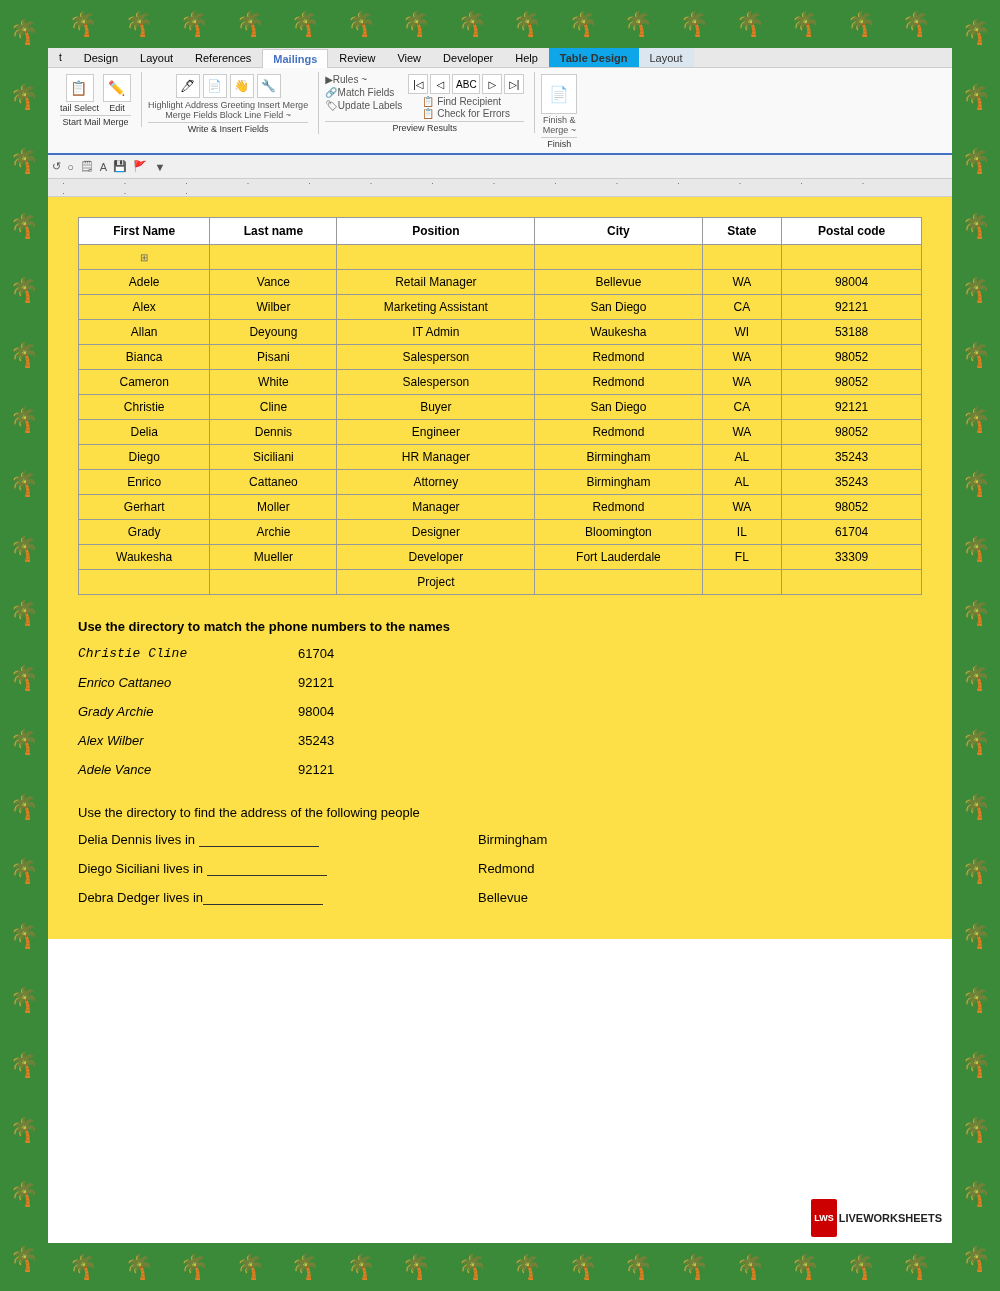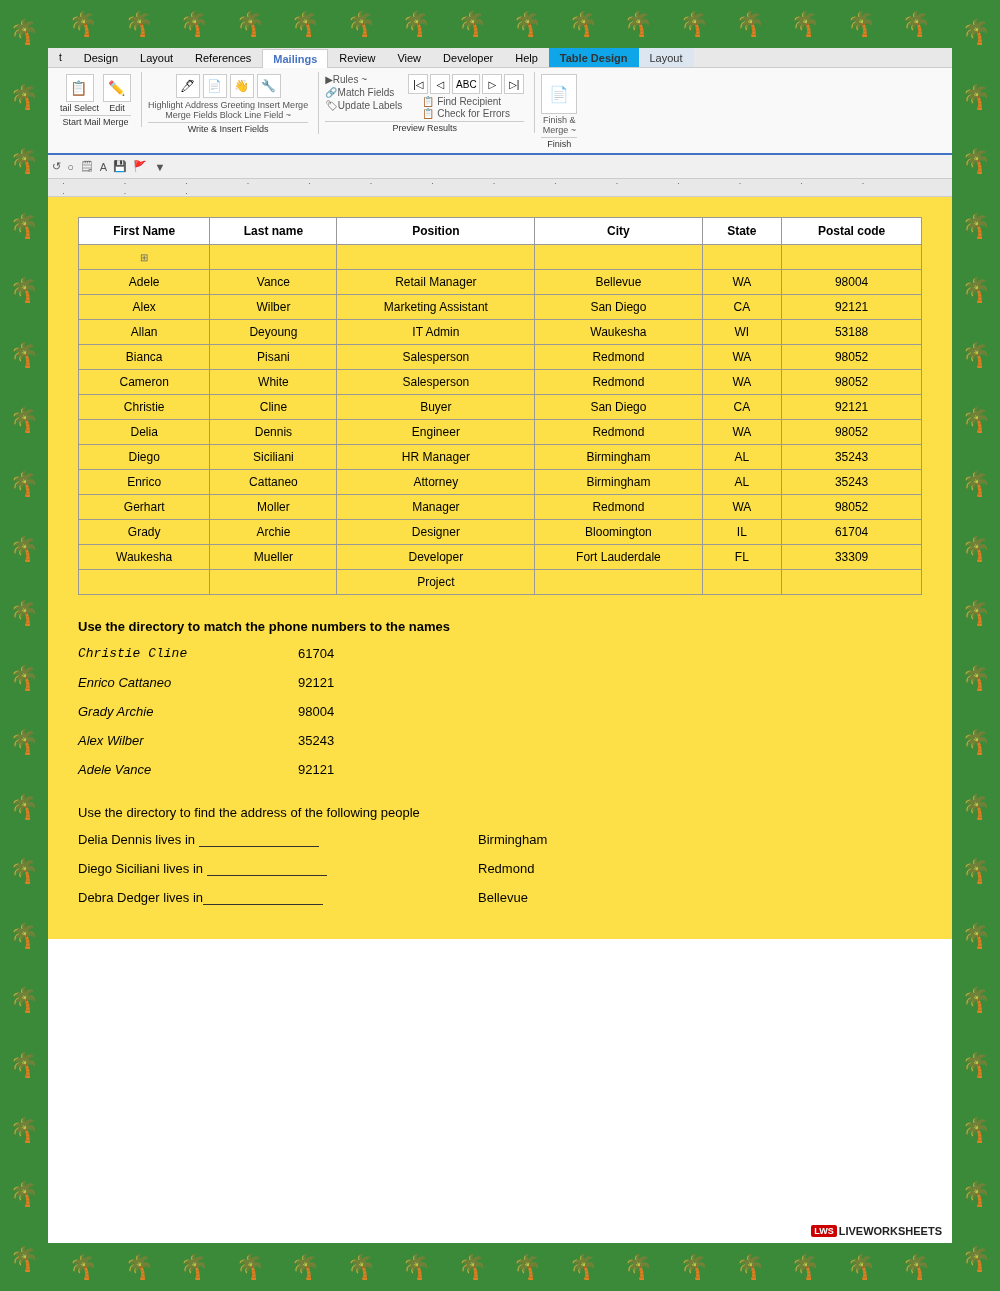--- a/index.html
+++ b/index.html
@@ -529,15 +529,15 @@
             <span style="width:340px;display:inline-block;font-size:13px;">Debra Dedger lives in<span style="display:inline-block;border-bottom:1px solid #333;width:120px;height:14px;vertical-align:bottom;">&nbsp;</span></span>
             <span style="margin-left:60px;font-size:13px;">Bellevue</span>
           </div>
         </div>
     </div>
 
   </div>
 </div>
 
 <div class="liveworksheets" style="position:absolute;bottom:54px;right:58px;display:flex;align-items:center;gap:2px;z-index:20;">
-  <span style="background:#c00;color:white;font-size:9px;font-weight:bold;padding:1px 3px;border-radius:2px;">LWS</span>
+  <span style="background:#c00;color:white;font-size:9px;font-weight:bold;padding:14px 3px;border-radius:2px;">LWS</span>
   <span style="font-size:11px;font-weight:bold;color:#222;">LIVEWORKSHEETS</span>
 </div>
 
 </body></html>

